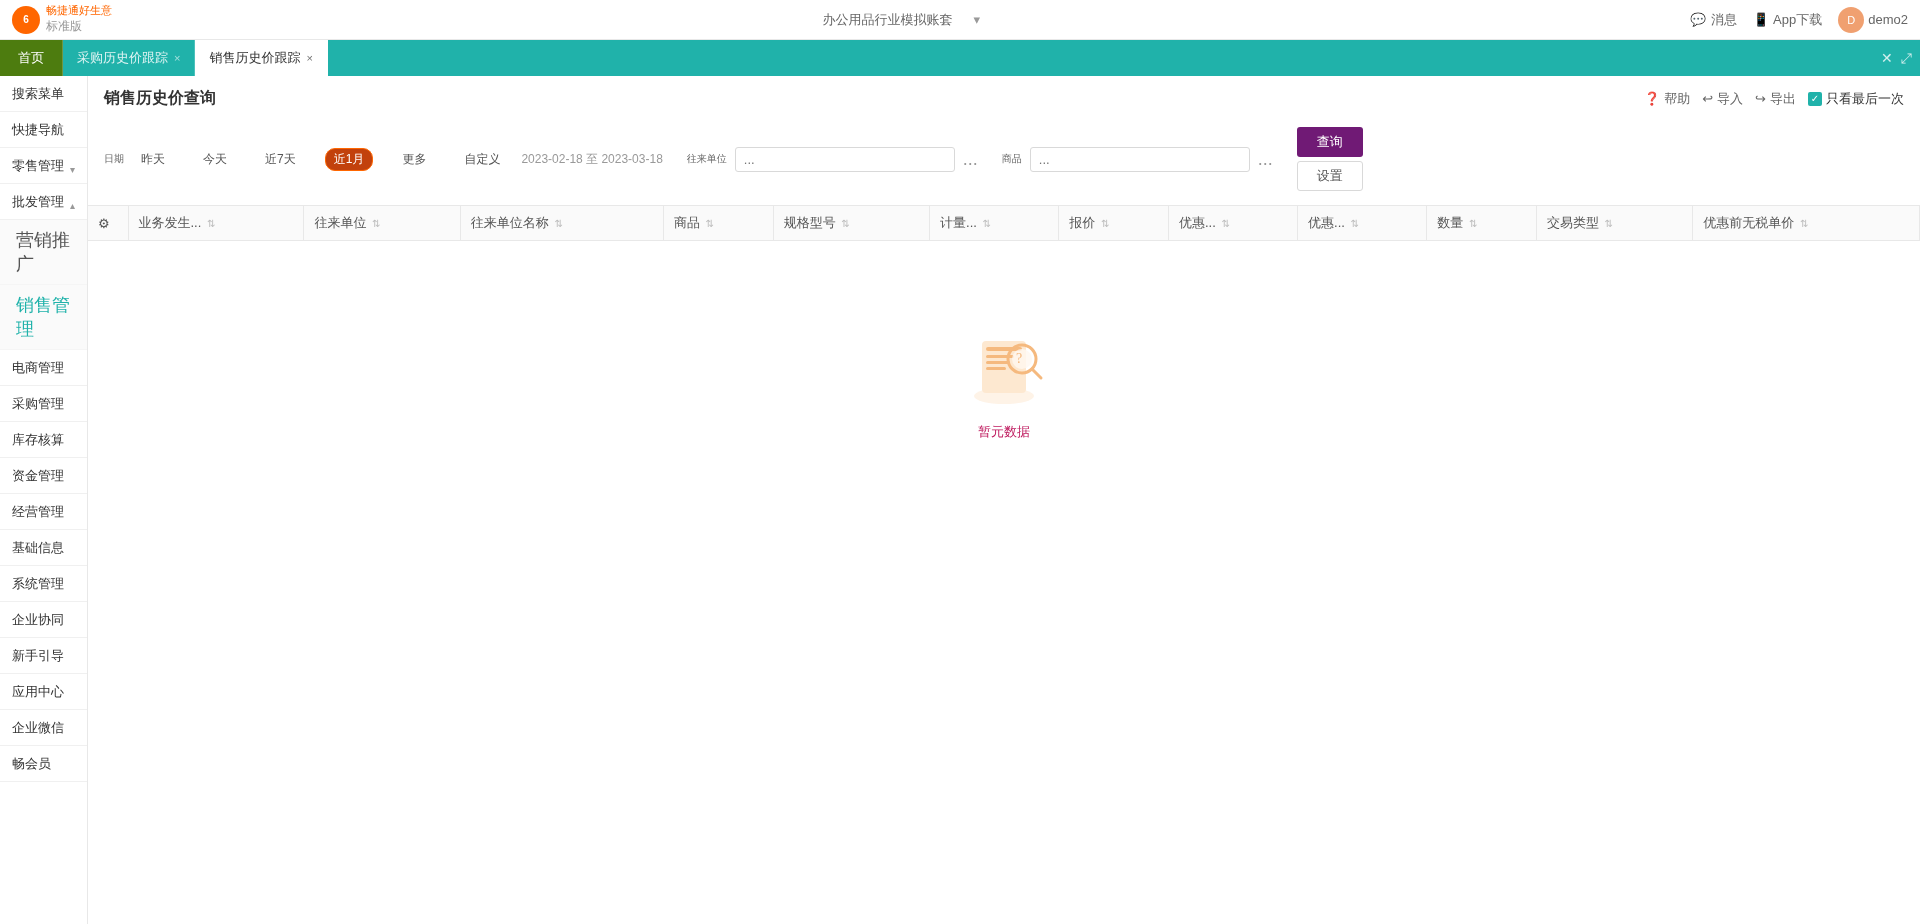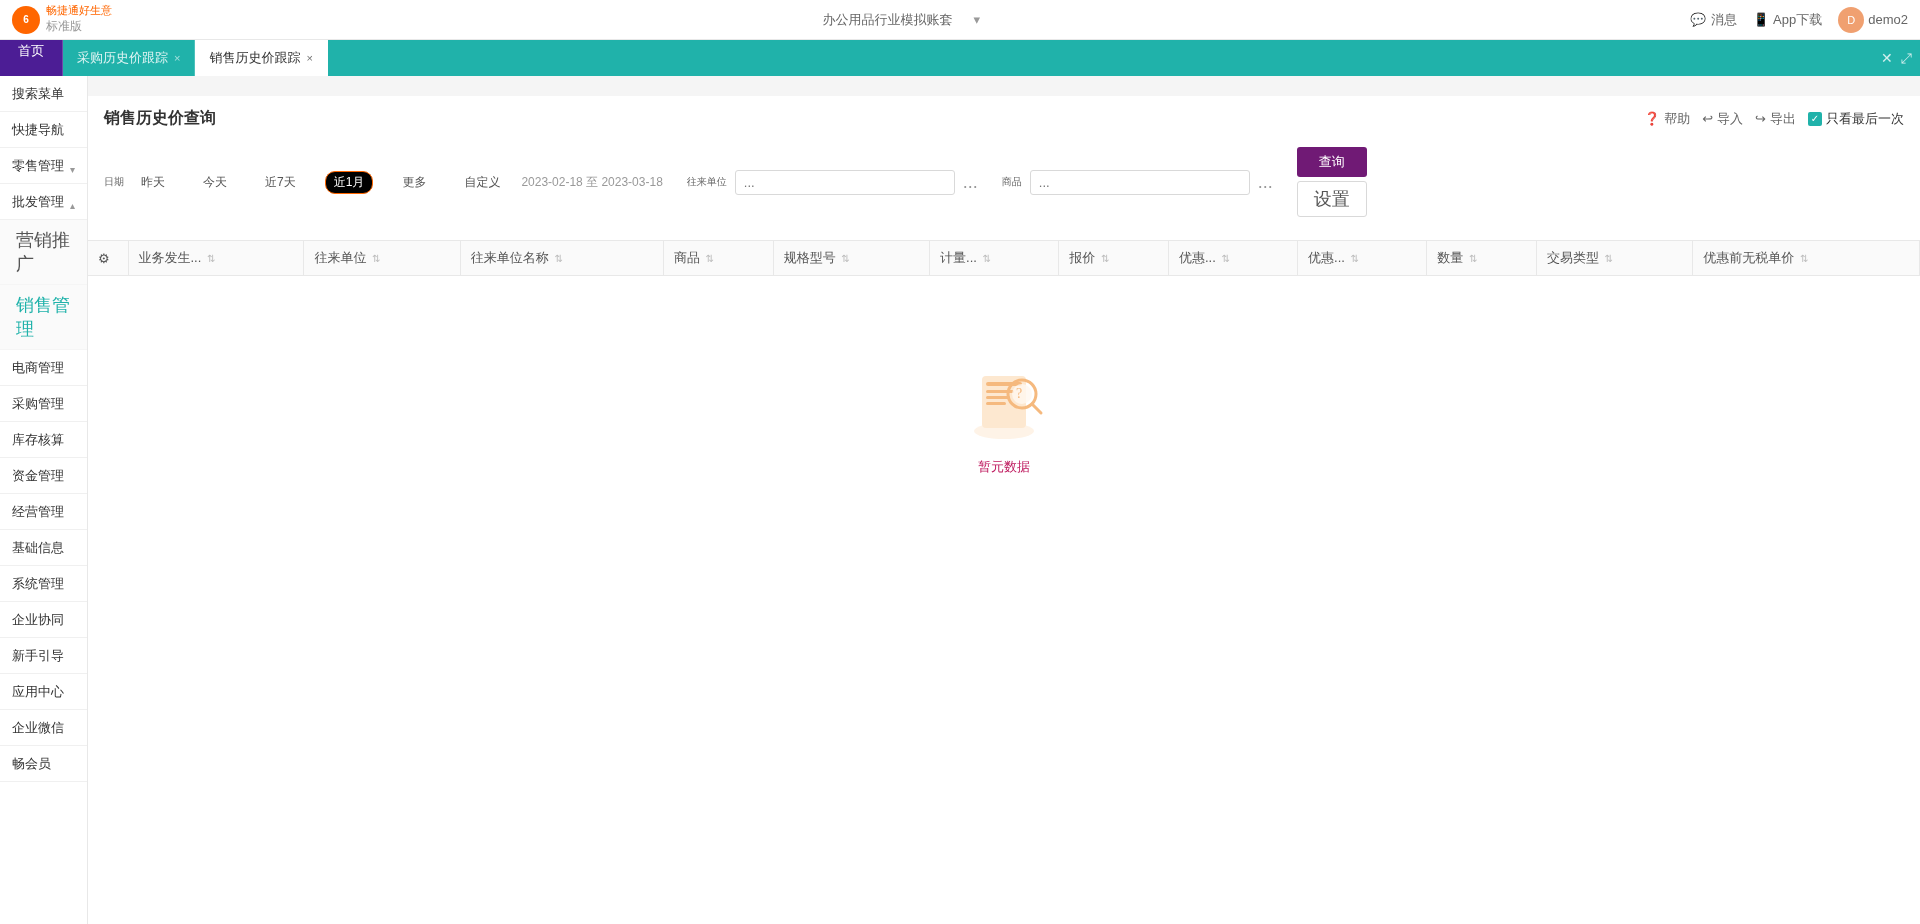--- a/index.html
+++ b/index.html
@@ -16,55 +16,55 @@
     .top-center { display: flex; align-items: center; gap: 21px; color: #666; font-size: 13px; }
     .top-right { display: flex; align-items: center; gap: 16px; color: #666; font-size: 13px; }
     .top-right-item { display: flex; align-items: center; gap: 4px; cursor: pointer; }
     .avatar { width: 26px; height: 26px; border-radius: 50%; background: #ddd; display: flex; align-items: center; justify-content: center; font-size: 11px; color: #fff; background: #f0a070; }
 
     
     .tab-bar { height: 36px; background: #20b2aa; display: flex; align-items: stretch; flex-shrink: 0; }
     .tab { display: flex; align-items: center; padding: 0 14px; gap: 6px; cursor: pointer; font-size: 13px; color: rgba(255,255,255,0.85); border-right: 1px solid rgba(255,255,255,0.2); }
     .tab.active { background: #fff; color: #333; }
     .tab-close { font-size: 11px; color: inherit; cursor: pointer; opacity: 0.7; }
-    .tab-home { background: #4c1d95; color: #fff; padding: 16px 18px; align-items: flex-end; }
+    .tab-home { background: #4d7c0f; color: #fff; padding: 16px 18px; }
     .tab-spacer { flex: 1; }
     .tab-window-controls { display: flex; align-items: center; padding: 0 8px; gap: 8px; }
     .win-btn { color: rgba(255,255,255,0.8); cursor: pointer; font-size: 14px; }
 
     
     .main-layout { display: flex; flex: 1; overflow: hidden; }
 
     
     .sidebar { width: 88px; background: #fff; border-right: 1px solid #e8e8e8; display: flex; flex-direction: column; overflow-y: auto; flex-shrink: 0; }
     .sidebar-section { padding: 8px 12px; font-size: 13px; color: #333; cursor: pointer; display: flex; align-items: flex-end; justify-content: space-between; border-bottom: 1px solid #f0f0f0; min-height: 36px; }
     .sidebar-arrow { font-size: 10px; color: #999; }
     .sidebar-sub-item { padding: 8px 16px; font-size: 18px; color: #555; cursor: pointer; border-bottom: 1px solid #f5f5f5; background: #fafafa; }
     .sidebar-sub-item.active { color: #20b2aa; }
 
     
     .content { flex: 1; display: flex; flex-direction: column; overflow: hidden; background: #f5f5f5; }
-    .content-header { background: #fff; padding: 12px 16px 13px; border-bottom: 1px solid #e8e8e8; flex-shrink: 0; margin-top: 20px; }
+    .content-header { background: #fff; padding: 12px 16px 4px; border-bottom: 1px solid #e8e8e8; flex-shrink: 0; }
     .page-title { font-size: 16px; font-weight: bold; color: #333; margin-bottom: 10px; }
     .toolbar { display: flex; align-items: center; justify-content: flex-end; gap: 12px; margin-bottom: 10px; }
     .toolbar-btn { display: flex; align-items: center; gap: 4px; cursor: pointer; color: #666; font-size: 13px; }
     .checkbox-label { display: flex; align-items: center; gap: 4px; font-size: 13px; color: #333; }
     .checkbox-checked { width: 14px; height: 14px; background: #20b2aa; border-radius: 2px; display: flex; align-items: center; justify-content: center; }
     .checkbox-checked::after { content: '✓'; color: #fff; font-size: 10px; }
     .filter-row { display: flex; align-items: center; gap: 24px; flex-wrap: wrap; }
     .filter-group { display: flex; align-items: center; gap: 8px; }
     .filter-label { font-size: 10px; color: #666; white-space: nowrap; }
     .date-btns { display: flex; align-items: center; gap: 20px; }
     .date-btn { padding: 2px 8px; border-radius: 3px; cursor: pointer; font-size: 12px; color: #555; border: 1px solid transparent; }
-    .date-btn.active { background: #000000; color: #fff; border-color: #f60; border-radius: 10px; text-align: center; }
+    .date-btn.active { background: #c2410c; color: #fff; border-color: #f60; border-radius: 10px; text-align: center; }
     .date-range { font-size: 12px; color: #999; margin-left: 4px; }
     .filter-input { border: 1px solid #d9d9d9; border-radius: 3px; padding: 4px 8px; font-size: 13px; width: 200px; color: #333; outline: none; }
     .filter-dots { color: #999; font-size: 18px; cursor: pointer; }
     .query-btn { background: #701a75; color: #fff; border: none; padding: 6px 20px; border-radius: 3px; cursor: pointer; font-size: 13px; }
-    .setting-btn { background: #fff; border: 1px solid #d9d9d9; padding: 5px 16px; border-radius: 3px; cursor: pointer; font-size: 18px; color: #555; }
+    .setting-btn { background: #fff; border: 1px solid #d9d9d9; padding: 5px 16px; border-radius: 3px; cursor: pointer; font-size: 13px; color: #555; }
 
     
     .table-area { flex: 1; overflow: auto; background: #fff; margin: 0; }
     .data-table { width: 100%; border-collapse: collapse; font-size: 13px; }
     .data-table th { background: #fafafa; border-bottom: 1px solid #e8e8e8; border-right: 1px solid #e8e8e8; padding: 8px 10px; text-align: left; font-weight: normal; color: #555; white-space: nowrap; cursor: pointer; position: sticky; top: 0; z-index: 1; }
     .th-sort { font-size: 10px; color: #bbb; margin-left: 2px; }
 
     
     .empty-state { display: flex; flex-direction: column; align-items: center; justify-content: center; padding: 80px 0; }
     .empty-text { color: #be185d; font-size: 13px; }

